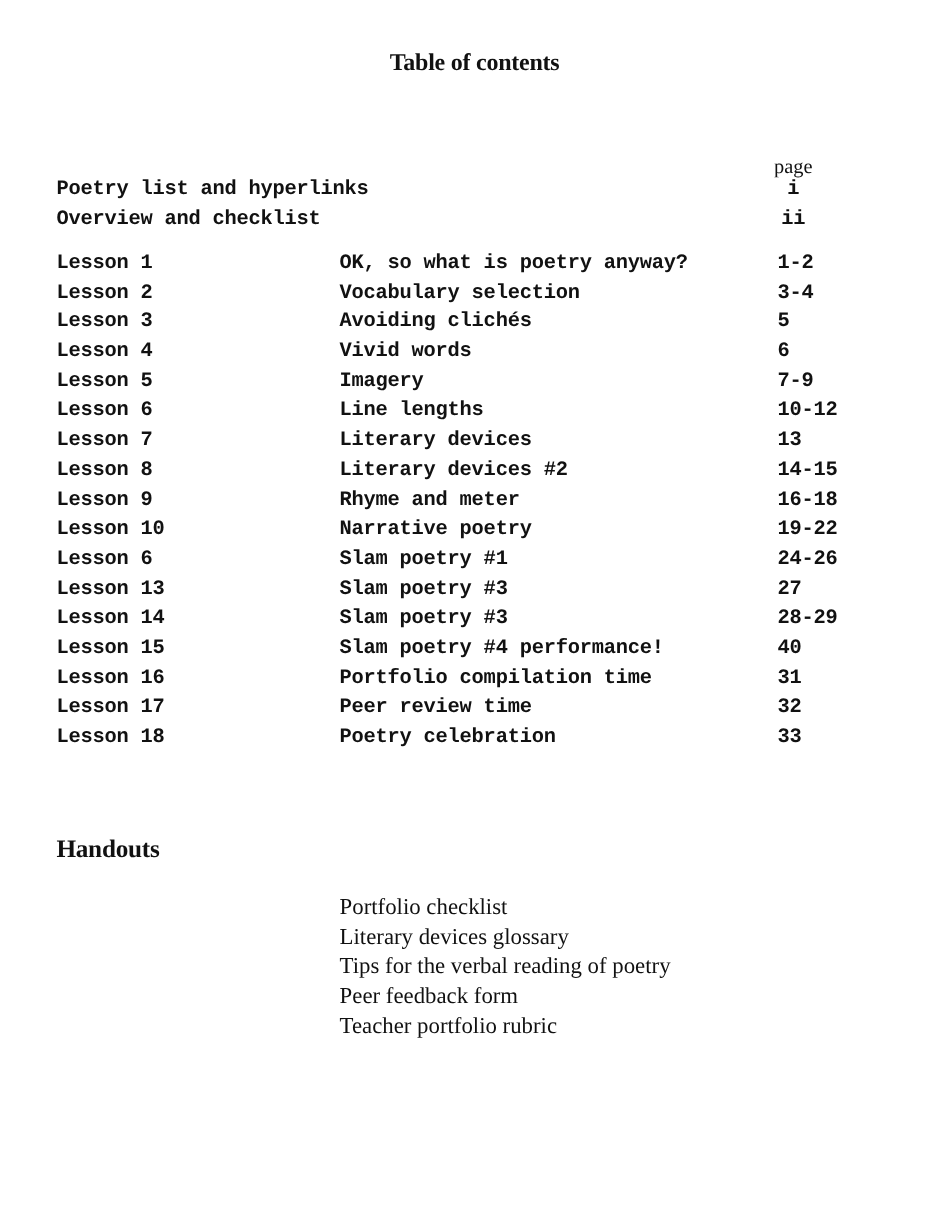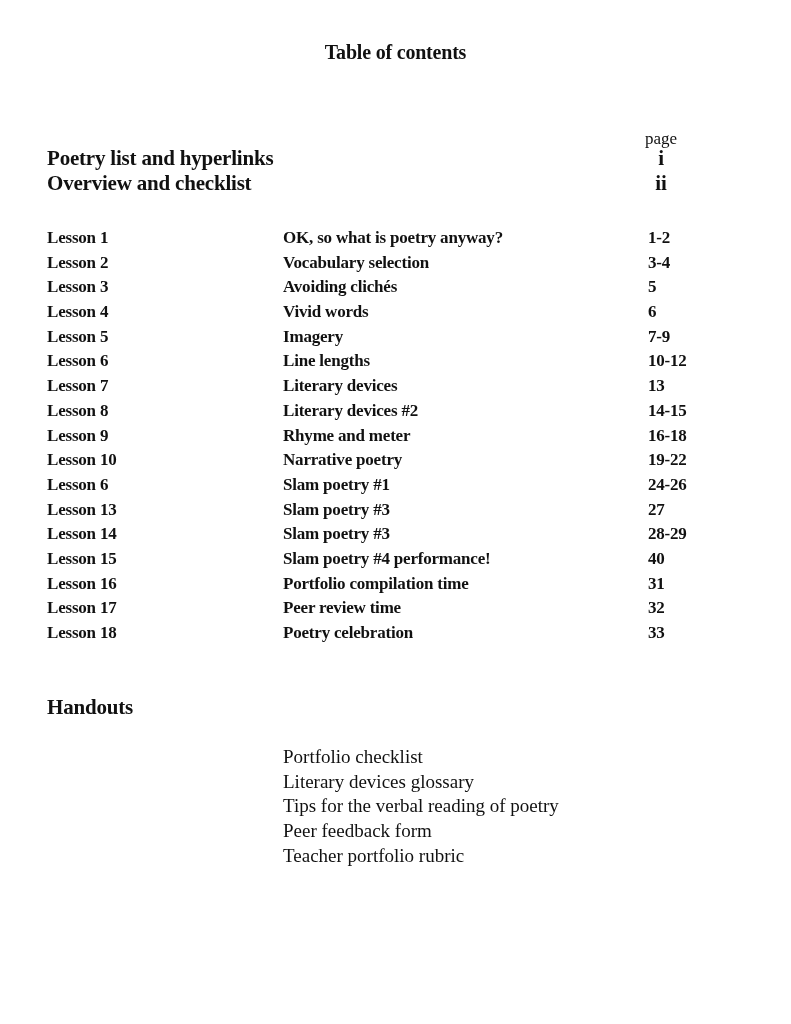--- a/index.html
+++ b/index.html
@@ -41,36 +41,38 @@
   .front-matter {
     position: absolute;
     top: 146px;
     left: 47px;
     width: 700px;
   }
   .front-matter .row {
     position: relative;
     height: 25px;
     line-height: 25px;
-    font-size: 21px;
-    font-weight: bold;
-    letter-spacing: -0.2px;
+    font-size: 17px;
+    font-weight: bold;
+    letter-spacing: -0.2px;
+    font-family: Liberation Mono, monospace;
   }
   .front-matter .c1 { position: absolute; left: 0; white-space: nowrap; }
   .front-matter .c3 {
     position: absolute;
     left: 583px;
     width: 62px;
     text-align: center;
   }
   .lessons {
     position: absolute;
-    top: 226px;
+    top: 208px;
     left: 47px;
     width: 700px;
+    font-family: Liberation Mono, monospace;
   }
   .lessons .row {
     position: relative;
     height: 24.7px;
     line-height: 24.7px;
     font-size: 17px;
     font-weight: bold;
     letter-spacing: -0.2px;
   }
   .lessons .c1 { position: absolute; left: 0; white-space: nowrap; }

